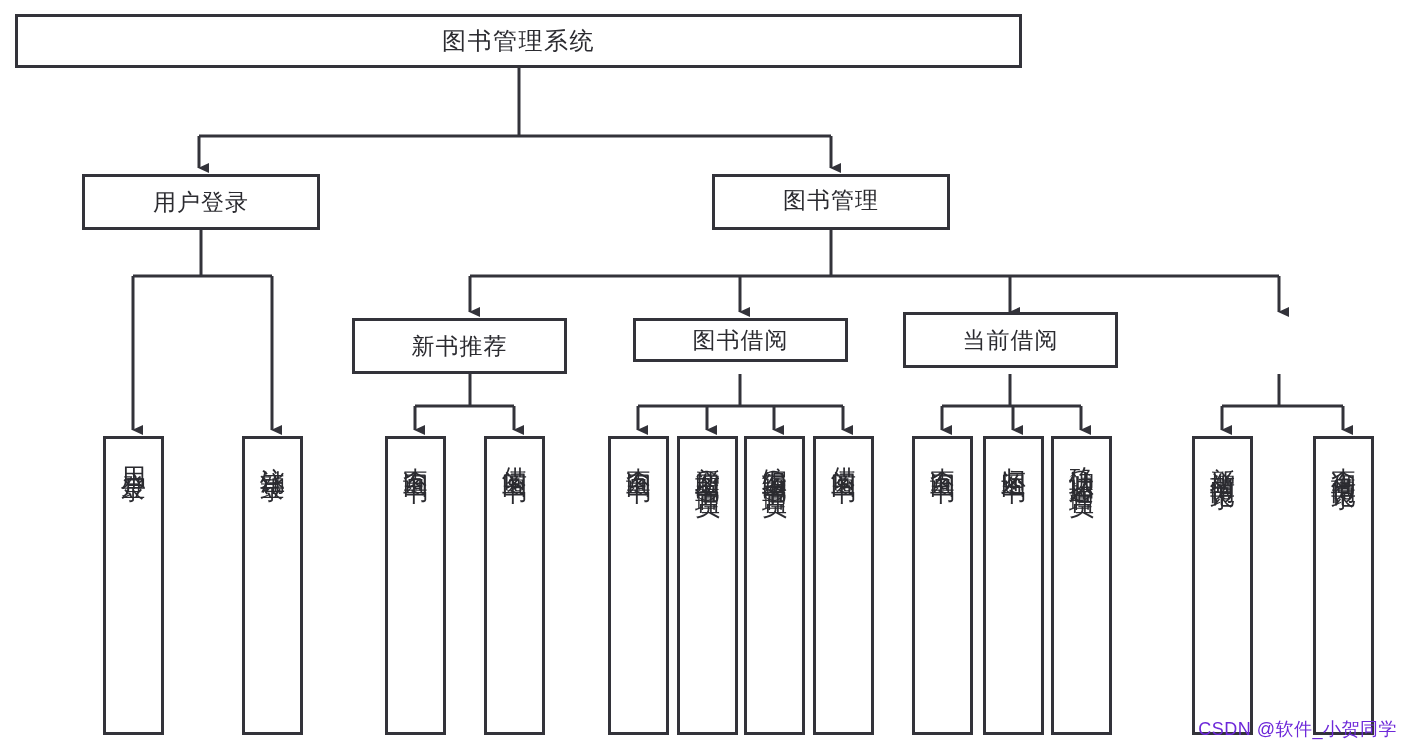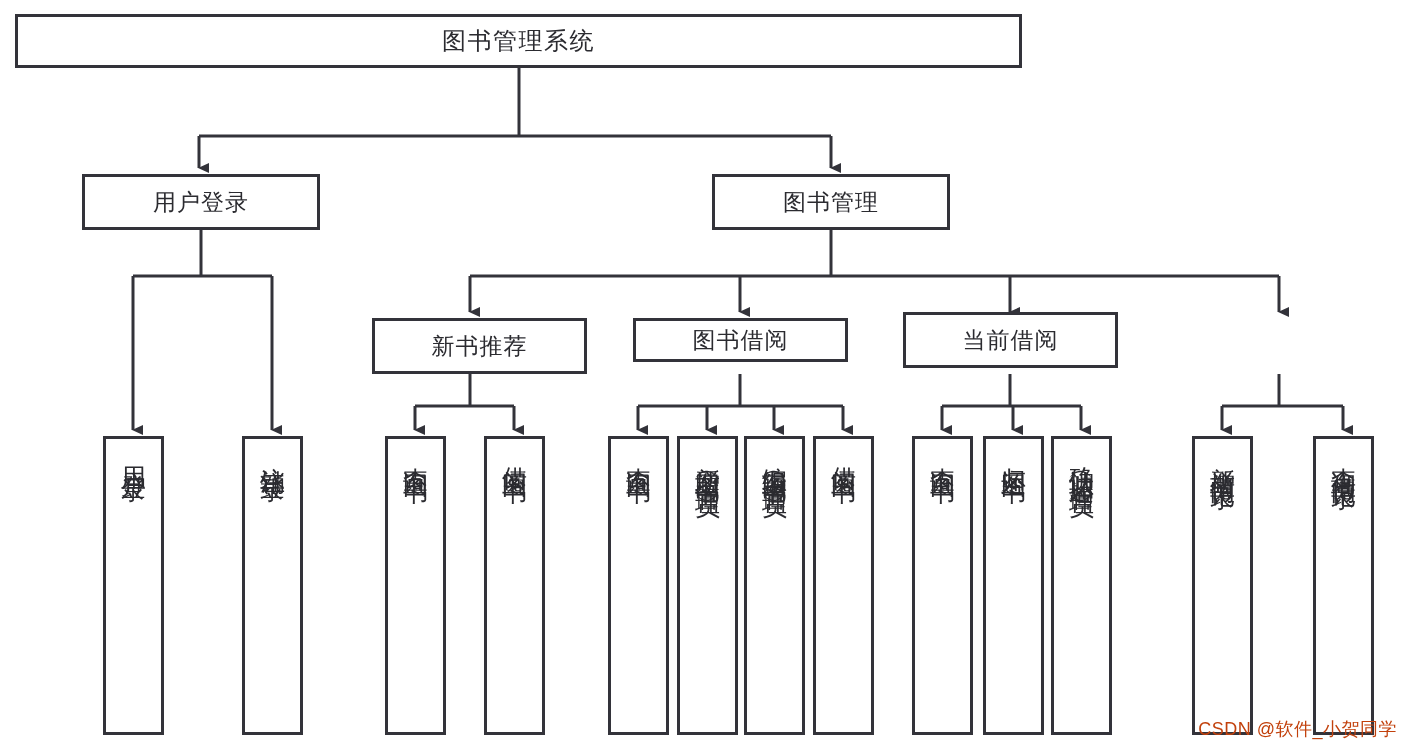--- a/index.html
+++ b/index.html
@@ -62,21 +62,21 @@
     font-size: 25px;
     line-height: 1.0;
     letter-spacing: 4px;
     white-space: nowrap;
   }
   .watermark {
     position: absolute;
     right: 8px;
     bottom: 6px;
     font-size: 18px;
-    color: #c2410c;
+    color: #6d28d9;
     letter-spacing: 0.5px;
     white-space: nowrap;
   }
 </style>
 </head>
 <body>
 
 <div id="canvas">
 
   <svg class="edges" viewBox="0 0 1405 747" xmlns="http://www.w3.org/2000/svg">
@@ -129,25 +129,25 @@
     </g>
   </svg>
 
   <div class="node h root" style="left:15px; top:14px; width:1007px; height:54px;">
     <span class="label">图书管理系统</span>
   </div>
 
   <div class="node h" style="left:82px; top:174px; width:238px; height:56px;">
     <span class="label">用户登录</span>
   </div>
-  <div class="node h" style="left:712px; top:174px; width:238px; height:56px;">
+  <div class="node h" style="left:712px; top:174px; width:238px; height:56px;font-family:Liberation Mono, monospace;">
     <span class="label">图书管理</span>
   </div>
 
-  <div class="node h" style="left:372px; top:318px; width:215px; height:56px;">
+  <div class="node h" style="left:352px; top:318px; width:215px; height:56px;">
     <span class="label">新书推荐</span>
   </div>
   <div class="node h" style="left:633px; top:318px; width:215px; height:44px;">
     <span class="label">图书借阅</span>
   </div>
   <div class="node h" style="left:903px; top:312px; width:215px; height:56px;">
     <span class="label">当前借阅</span>
   </div>
 
   <div class="node v" style="left:103px; top:436px; width:61px; height:299px;">

